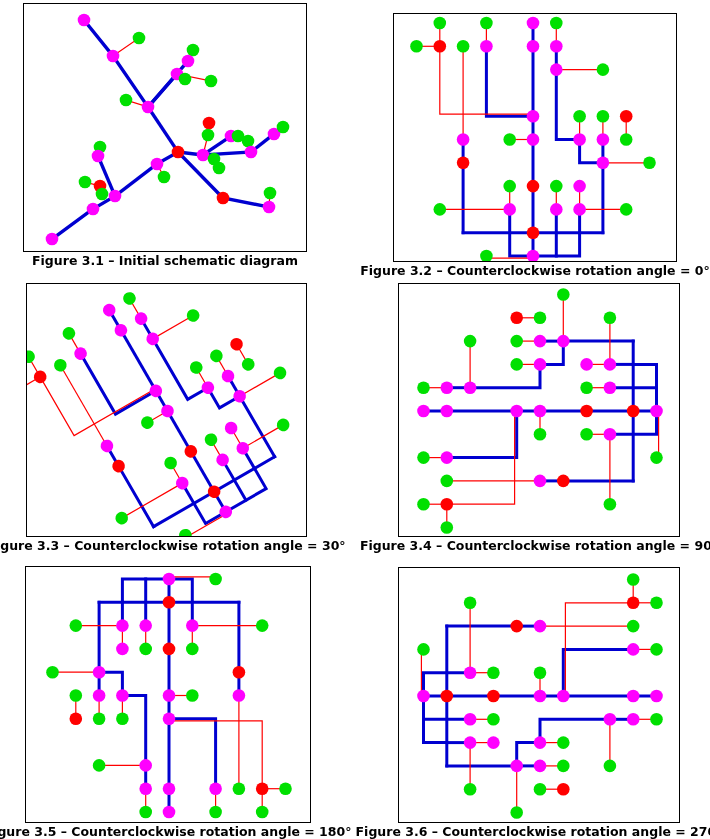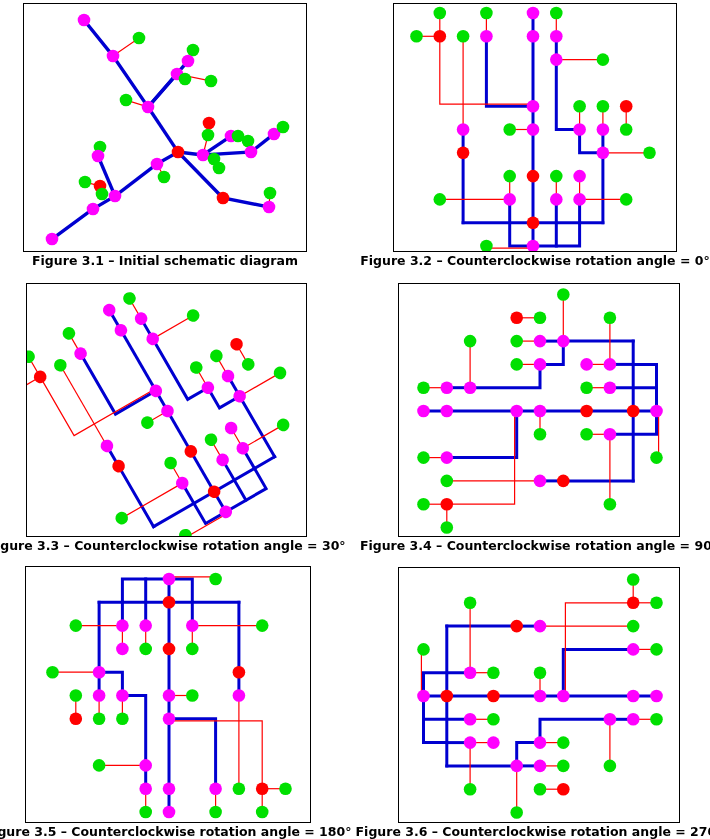--- a/index.html
+++ b/index.html
@@ -103,21 +103,21 @@
             <circle cx="199" cy="194" r="6.3" fill="#ff0000"></circle>
             <circle cx="246" cy="189" r="6.3" fill="#00e000"></circle>
             <circle cx="245" cy="203" r="6.3" fill="#ff00ff"></circle>
             <circle cx="28" cy="235" r="6.3" fill="#ff00ff"></circle>
           </g>
         </svg>
       </div>
     <div class="caption" style="left: -68px; top: 250px;">Figure 3.1 – Initial schematic diagram</div>
   </div>
 
-  <div class="panel" style="left: 393px; top: 3px; width: 284px; height: 265px; padding-left: 18px;">
+  <div class="panel" style="left: 393px; top: 13px; width: 284px; height: 265px; padding-left: 18px;">
     <div class="plot" style="width: 284px; height: 249px;">
         <svg width="282" height="247" viewBox="0 0 282 247">
           <g transform="rotate(0 139 125.5)">
             <polyline points="139,9 139,242" fill="none" stroke="#0000d0" stroke-width="3" stroke-linecap="square"></polyline>
             <polyline points="92.4,32.3 92.4,102.2 139,102.2" fill="none" stroke="#0000d0" stroke-width="3" stroke-linecap="square"></polyline>
             <polyline points="162.3,32.3 162.3,55.599999999999994" fill="none" stroke="#0000d0" stroke-width="3" stroke-linecap="square"></polyline>
             <polyline points="162.3,55.599999999999994 162.3,125.5 185.6,125.5" fill="none" stroke="#0000d0" stroke-width="3" stroke-linecap="square"></polyline>
             <polyline points="185.6,125.5 185.6,148.8 208.9,148.8" fill="none" stroke="#0000d0" stroke-width="3" stroke-linecap="square"></polyline>
             <polyline points="208.9,125.5 208.9,148.8" fill="none" stroke="#0000d0" stroke-width="3" stroke-linecap="square"></polyline>
             <polyline points="208.9,148.8 208.9,218.7" fill="none" stroke="#0000d0" stroke-width="3" stroke-linecap="square"></polyline>

